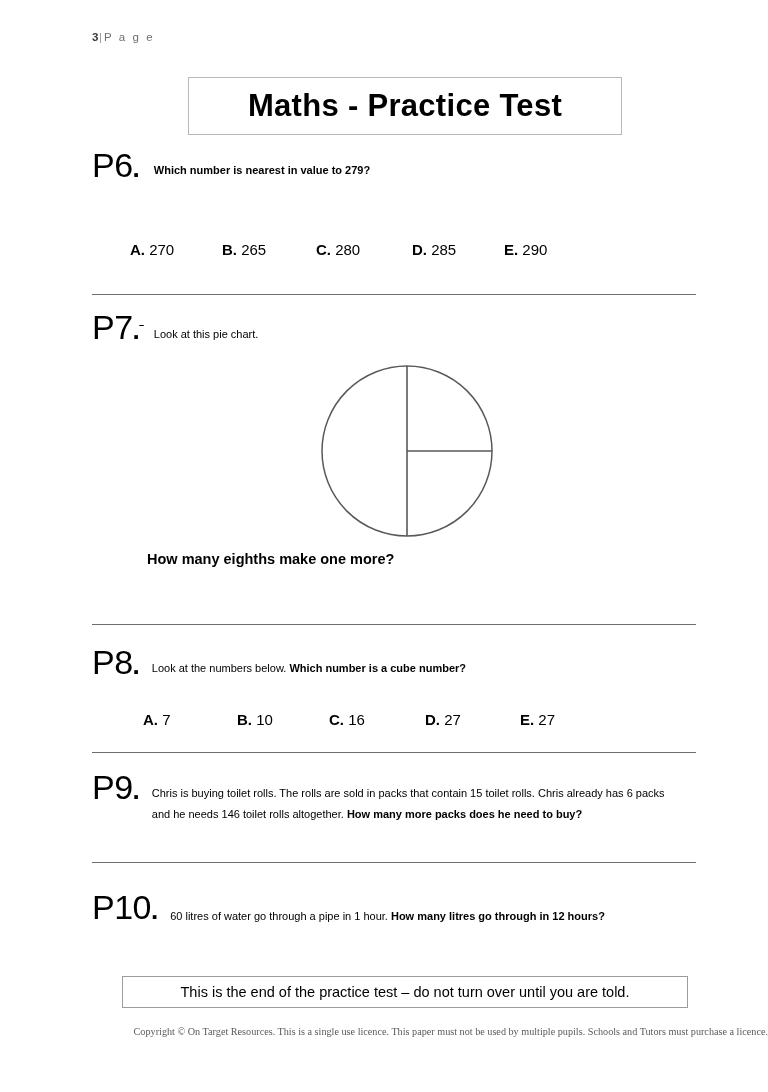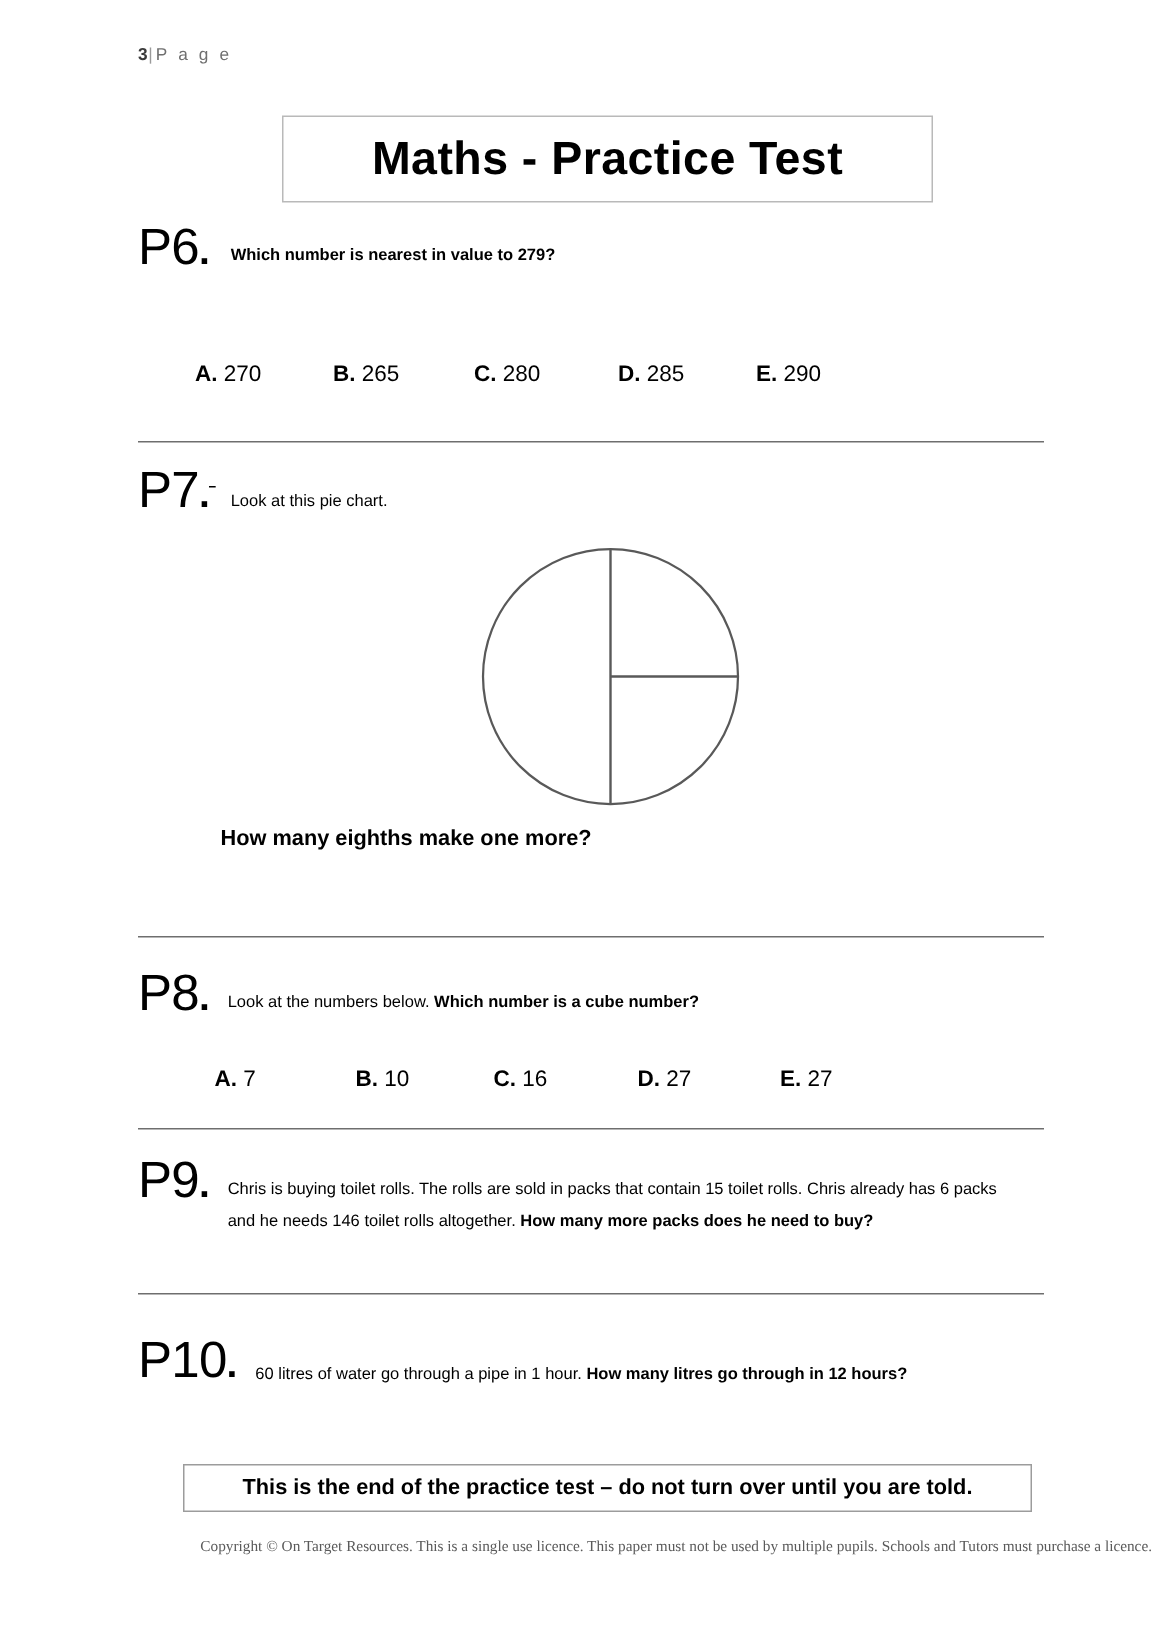--- a/index.html
+++ b/index.html
@@ -132,21 +132,21 @@
     width: 566px;
     height: 32px;
     border: 1px solid #9c9c9c;
     box-sizing: border-box;
     display: flex;
     align-items: center;
     justify-content: center;
   }
   .end-text {
     font-size: 14.5px;
-    font-weight: bold;
+    font-weight: normal;
     white-space: nowrap;
   }
 
   
   .footer {
     position: absolute;
     left: 0;
     top: 1026px;
     width: 768px;
     text-align: right;

